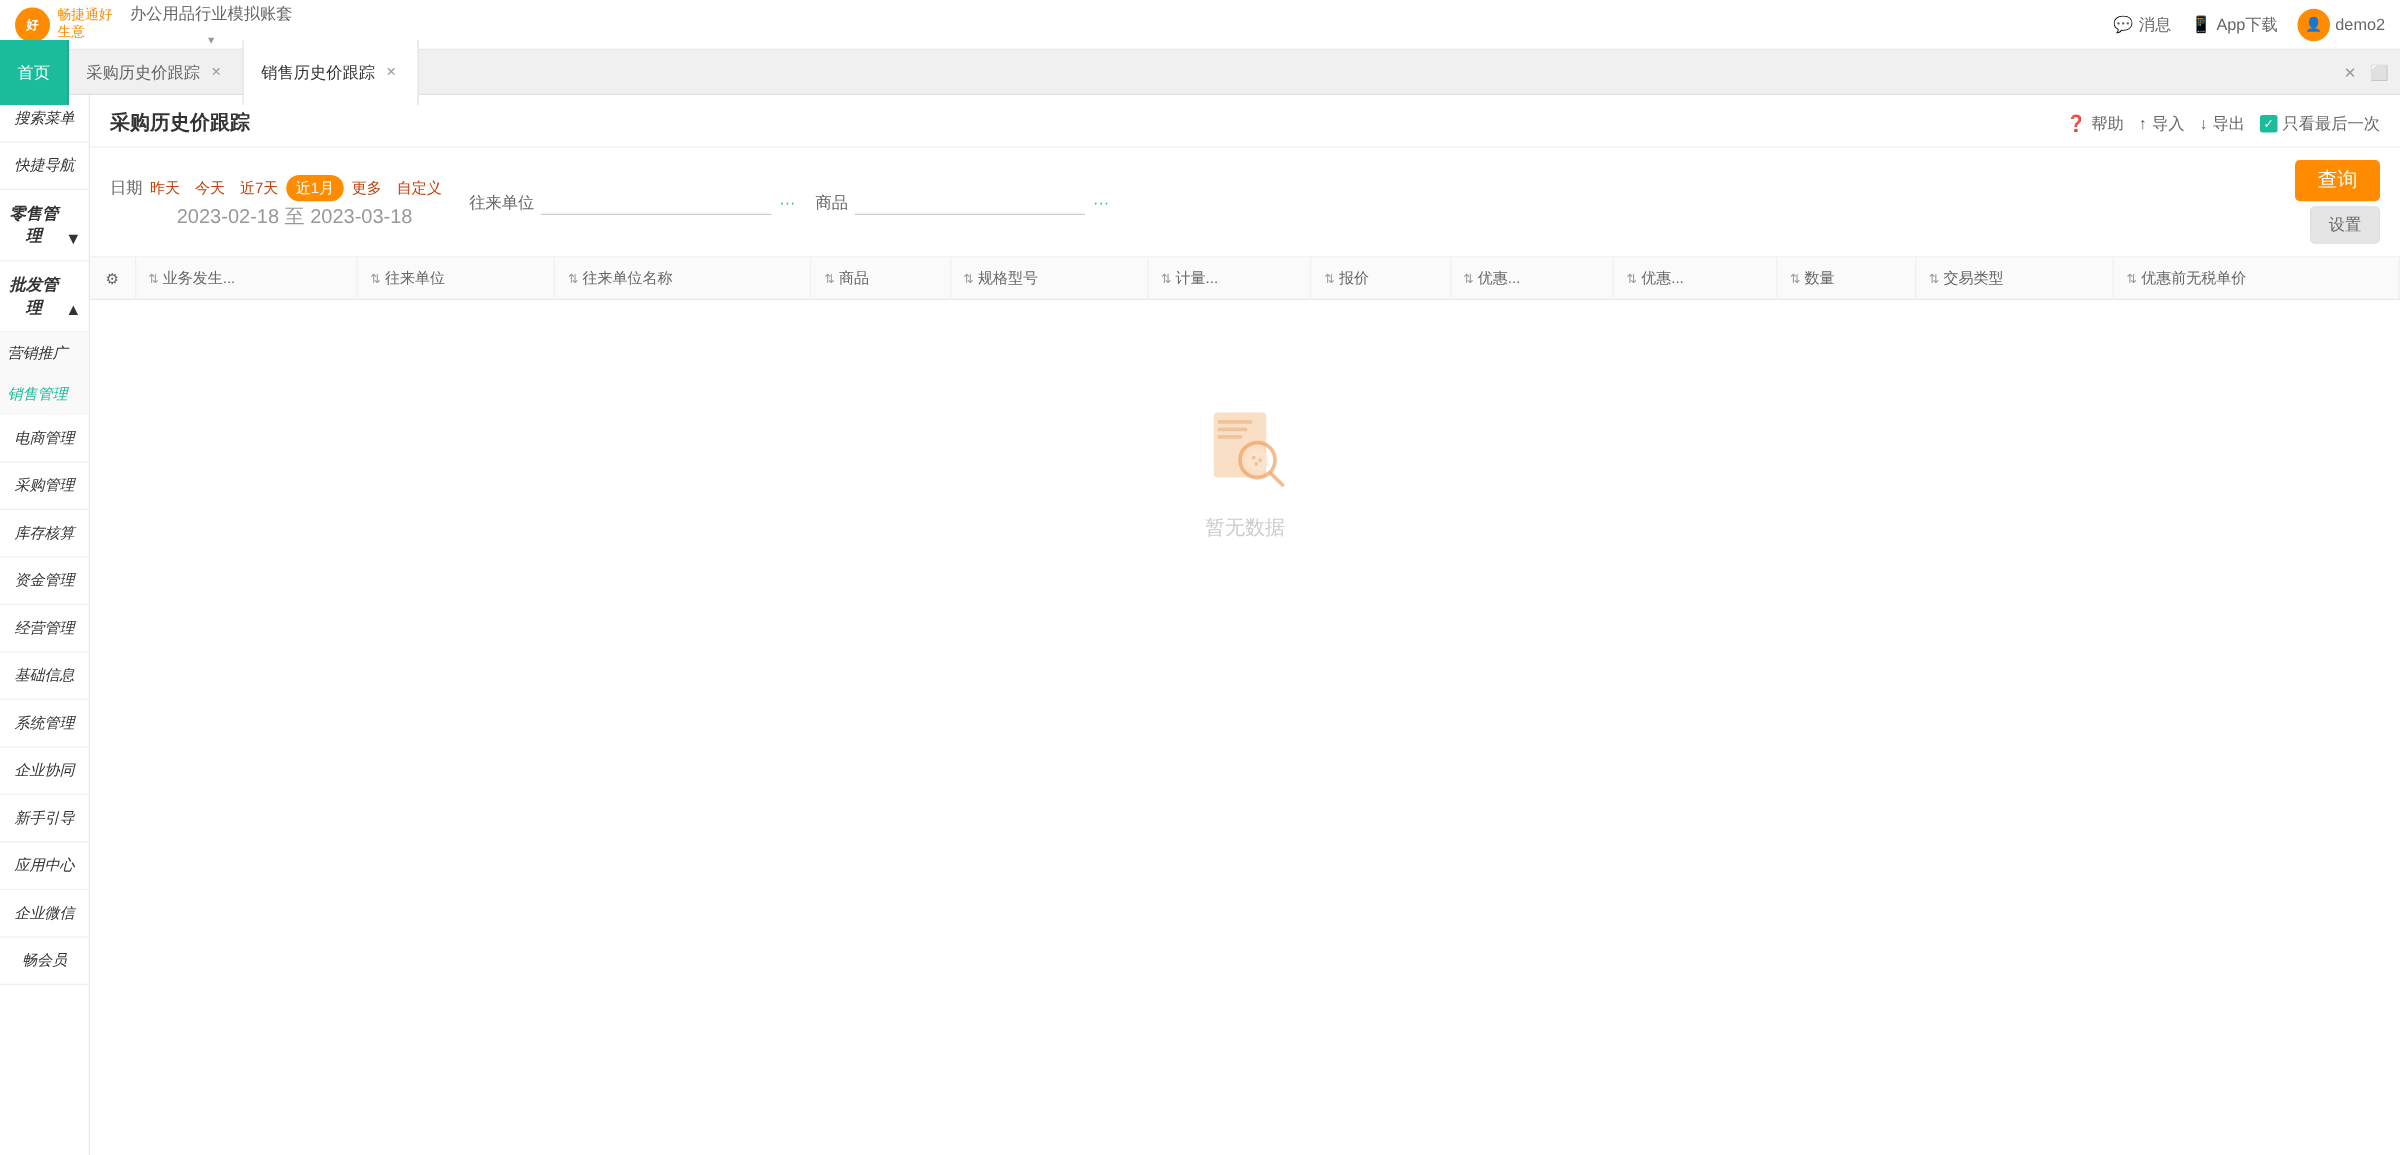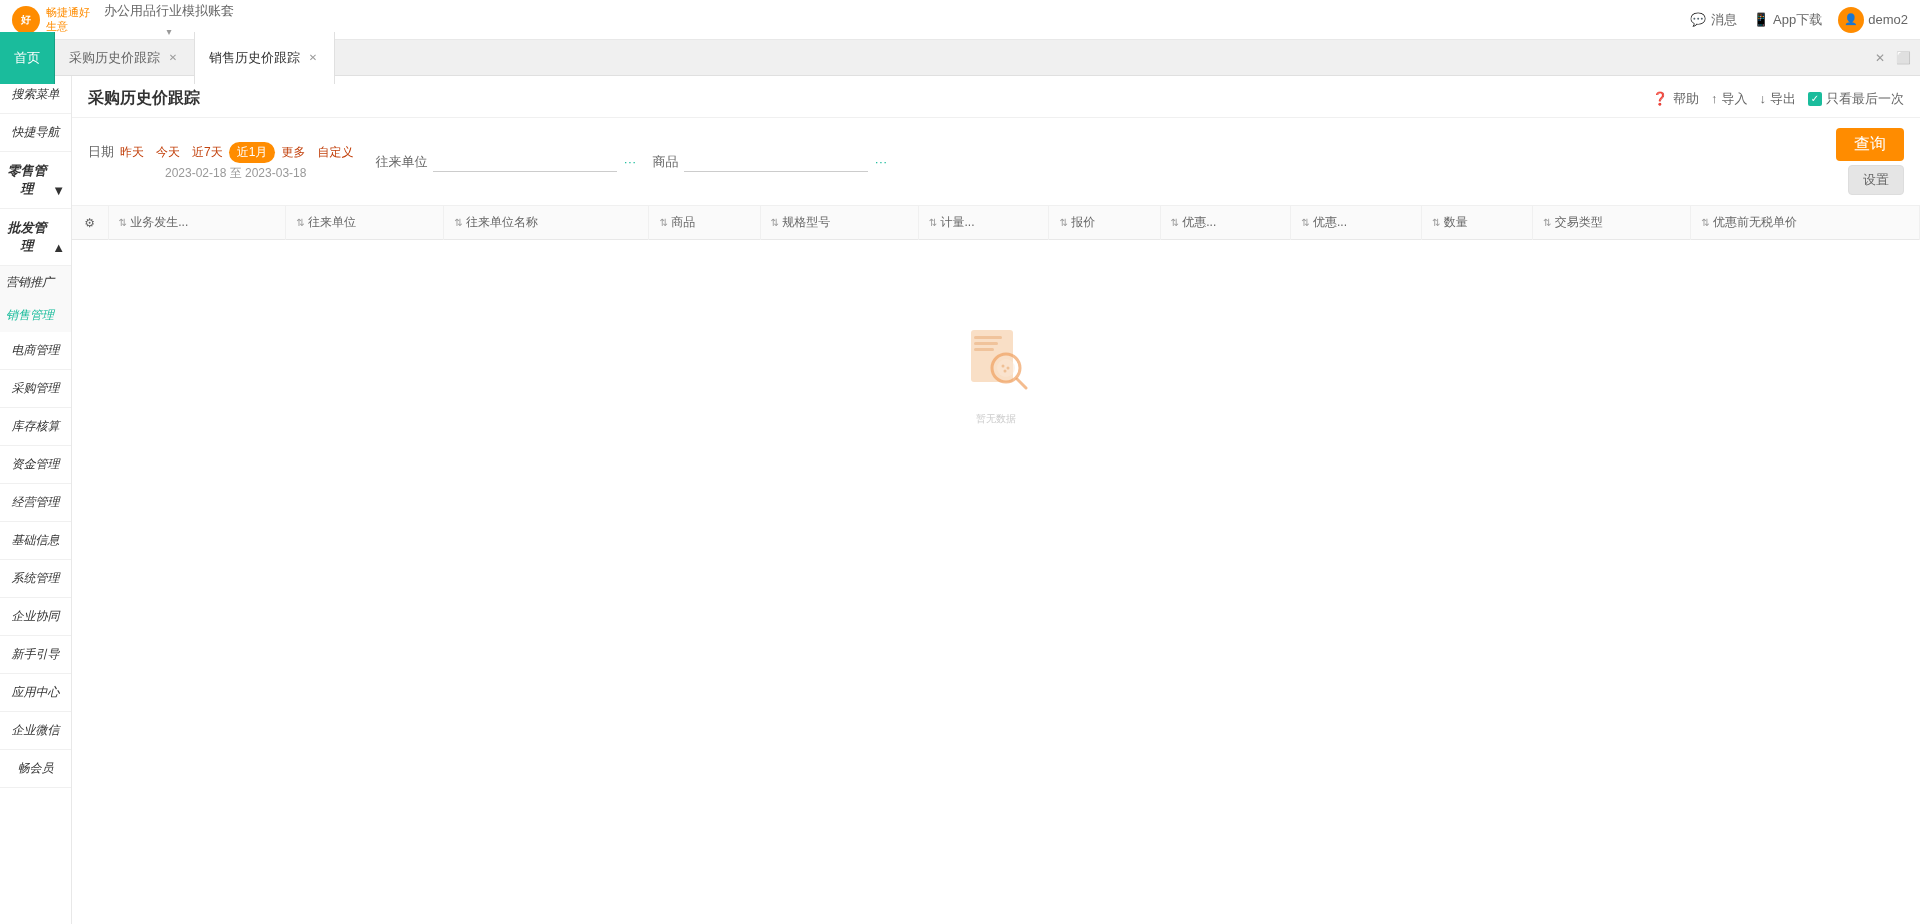--- a/index.html
+++ b/index.html
@@ -286,21 +286,21 @@
       cursor: pointer;
       border-radius: 3px;
     }
     .date-btn.active {
       background: #ff8c00;
       color: white;
       border-radius: 12px;
       padding: 2px 8px;
     }
     .date-range-display {
-      font-size: 12px;
+      font-size: 16px;
       color: #999;
       padding-left: 24px;
     }
     .filter-input {
       border: none;
       border-bottom: 1px solid #ccc;
       outline: none;
       padding: 2px 4px;
       font-size: 13px;
       min-width: 120px;
@@ -370,21 +370,21 @@
       padding: 80px 0;
     }
     .empty-icon {
       width: 80px;
       height: 80px;
       position: relative;
       margin-bottom: 12px;
     }
     .empty-text {
       color: #ccc;
-      font-size: 10px;
+      font-size: 16px;
     }
   </style>
 </head>
 <body>
 
 <div class="top-header">
   <div class="top-header-left">
     <div class="logo-area">
       <div class="logo-icon">
         <span>好</span>

